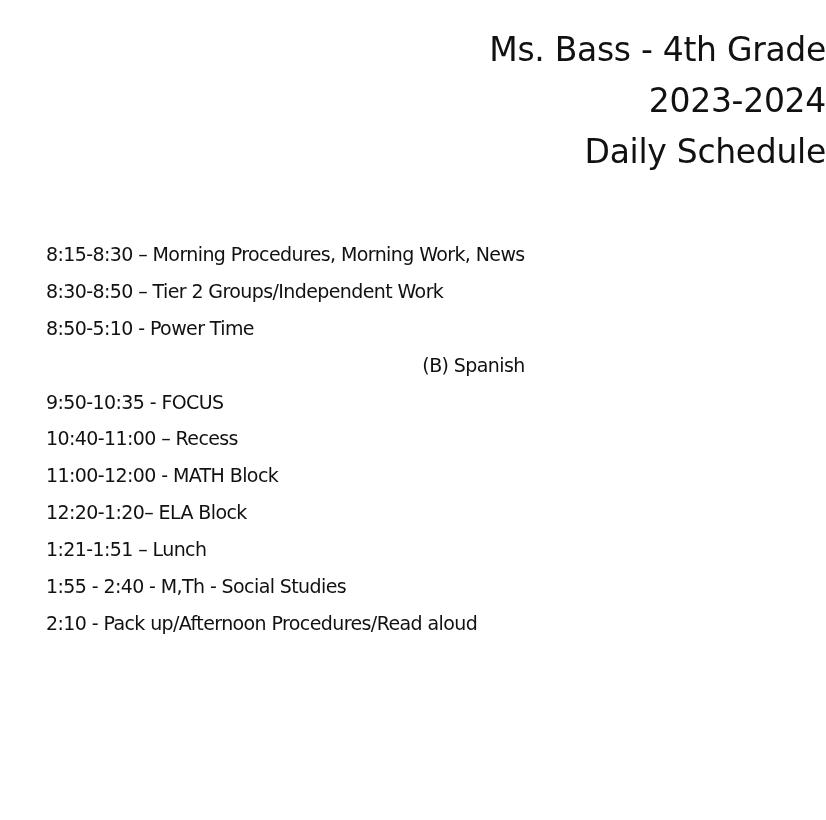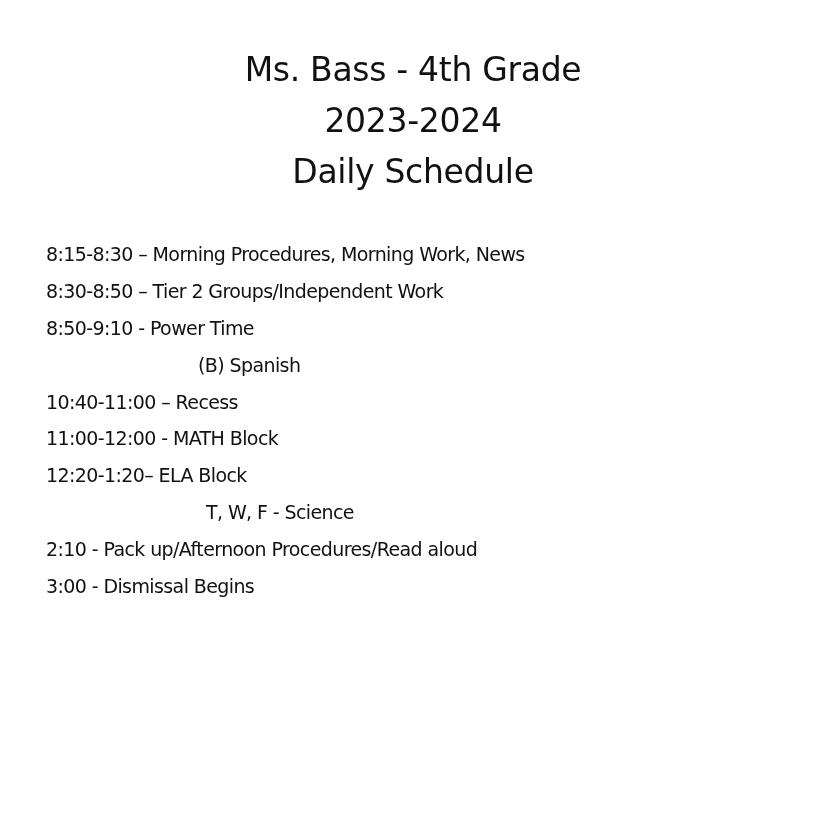--- a/index.html
+++ b/index.html
@@ -10,24 +10,24 @@
     body {
       width: 826px;
       height: 820px;
       position: relative;
       overflow: hidden;
       font-family: "DejaVu Sans", sans-serif;
       color: #111111;
     }
     .header {
       position: absolute;
-      top: 44px;
+      top: 24px;
       left: 0;
       width: 826px;
-      text-align: center;
+      text-align: right;
     }
     .header .line {
       font-size: 33px;
       line-height: 51px;
       letter-spacing: -0.3px;
       white-space: nowrap;
     }
     .schedule {
       position: absolute;
       top: 236px;
@@ -35,38 +35,40 @@
     }
     .row {
       font-size: 19px;
       line-height: 36.9px;
       height: 36.9px;
       white-space: nowrap;
       letter-spacing: -0.6px;
     }
     .row.indent-b {
       padding-left: 152px;
+      text-align: right;
     }
     .row.indent-tf {
       padding-left: 160px;
     }
   </style>
 </head>
 <body>
 
 <div class="header">
   <div class="line">Ms. Bass - 4th Grade</div>
   <div class="line">2023-2024</div>
   <div class="line">Daily Schedule</div>
 </div>
 
 <div class="schedule">
   <div class="row">8:15-8:30 – Morning Procedures, Morning Work, News</div>
   <div class="row">8:30-8:50 – Tier 2 Groups/Independent Work</div>
-  <div class="row">8:50-9:10 - Power Time</div>
+  <div class="row">8:50-5:10 - Power Time</div>
   <div class="row indent-b">(B) Spanish</div>
+  <div class="row">9:50-10:35 - FOCUS</div>
   <div class="row">10:40-11:00 – Recess</div>
   <div class="row">11:00-12:00 - MATH Block</div>
   <div class="row">12:20-1:20– ELA Block</div>
-  <div class="row indent-tf">T, W, F - Science</div>
+  <div class="row">1:21-1:51 – Lunch</div>
+  <div class="row">1:55 - 2:40 - M,Th - Social Studies</div>
   <div class="row">2:10 - Pack up/Afternoon Procedures/Read aloud</div>
-  <div class="row">3:00 - Dismissal Begins</div>
 </div>
 
 </body></html>

